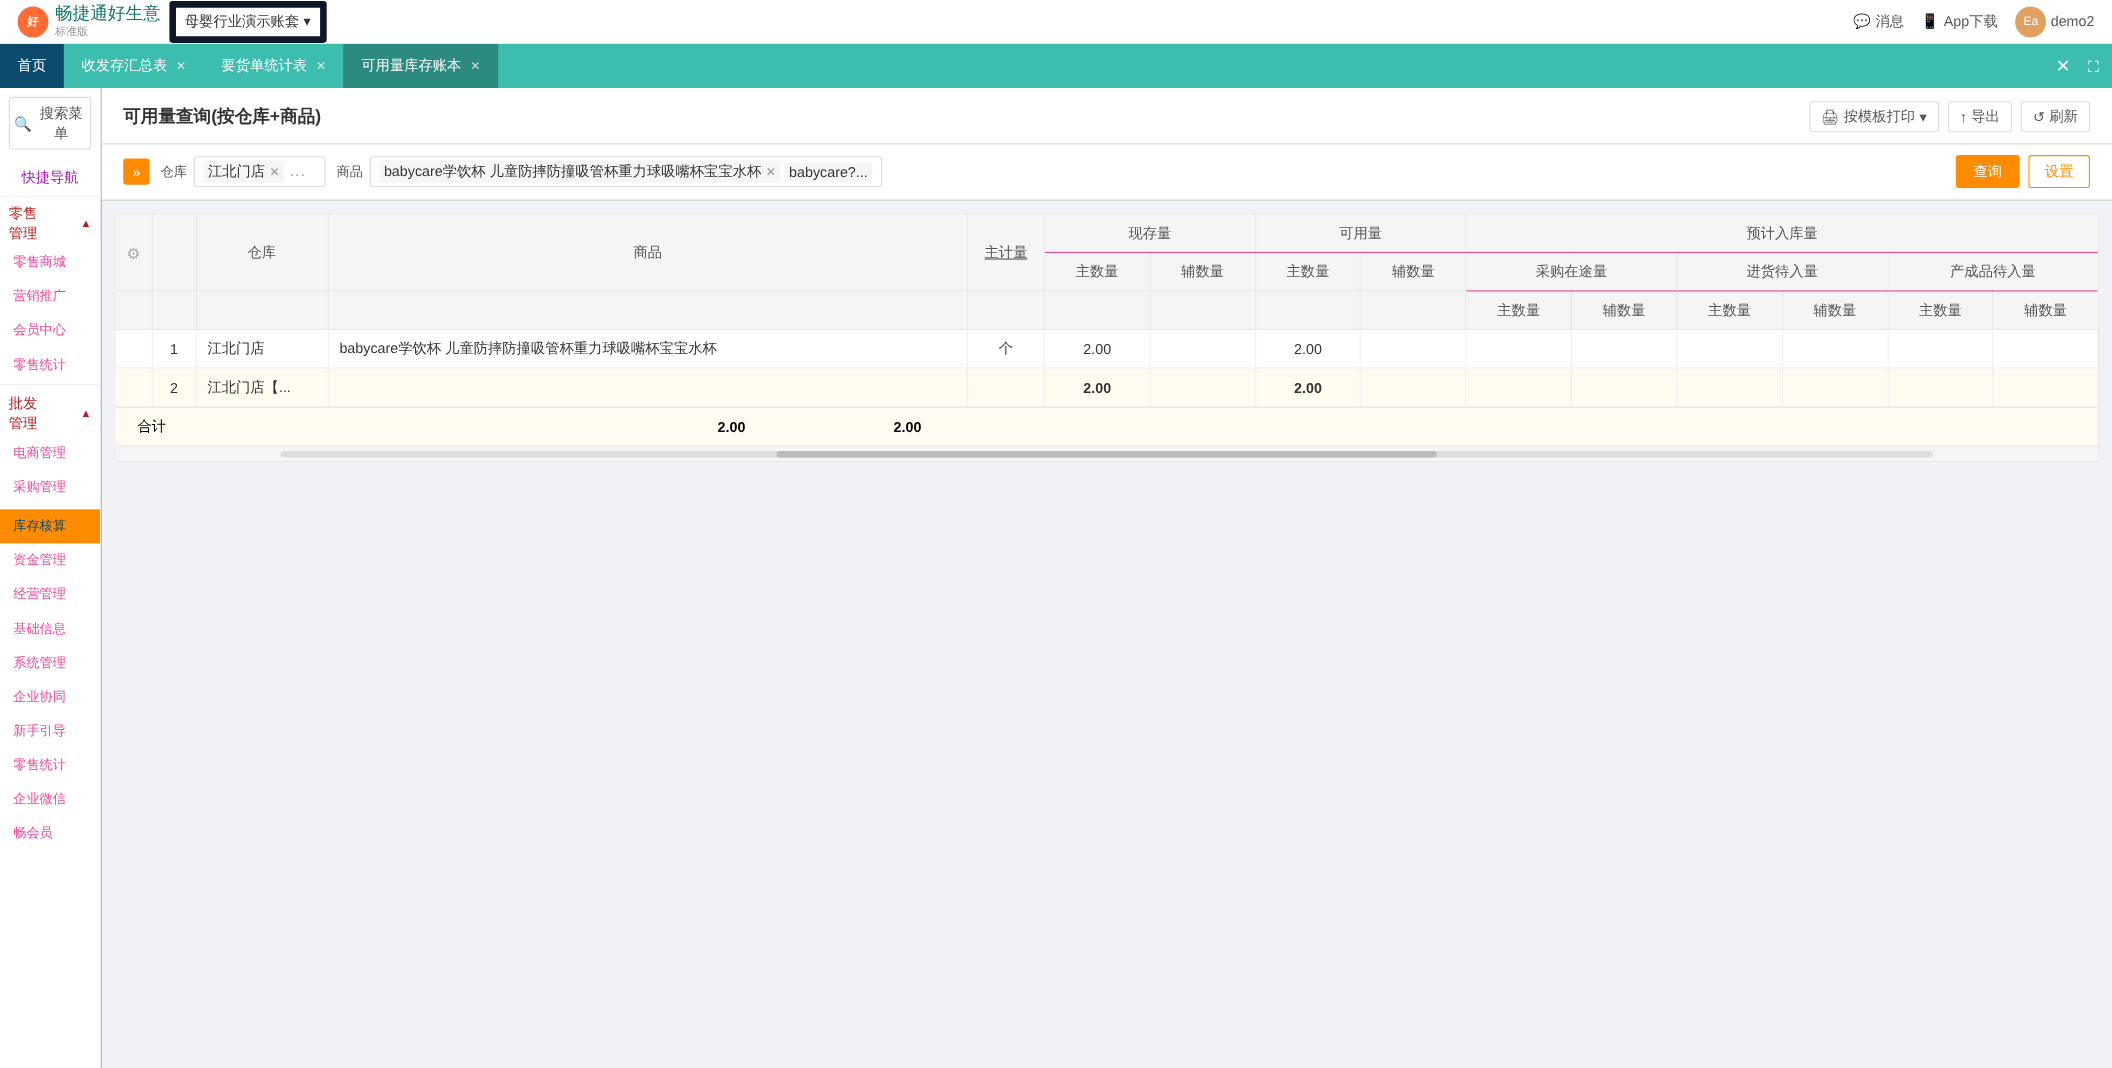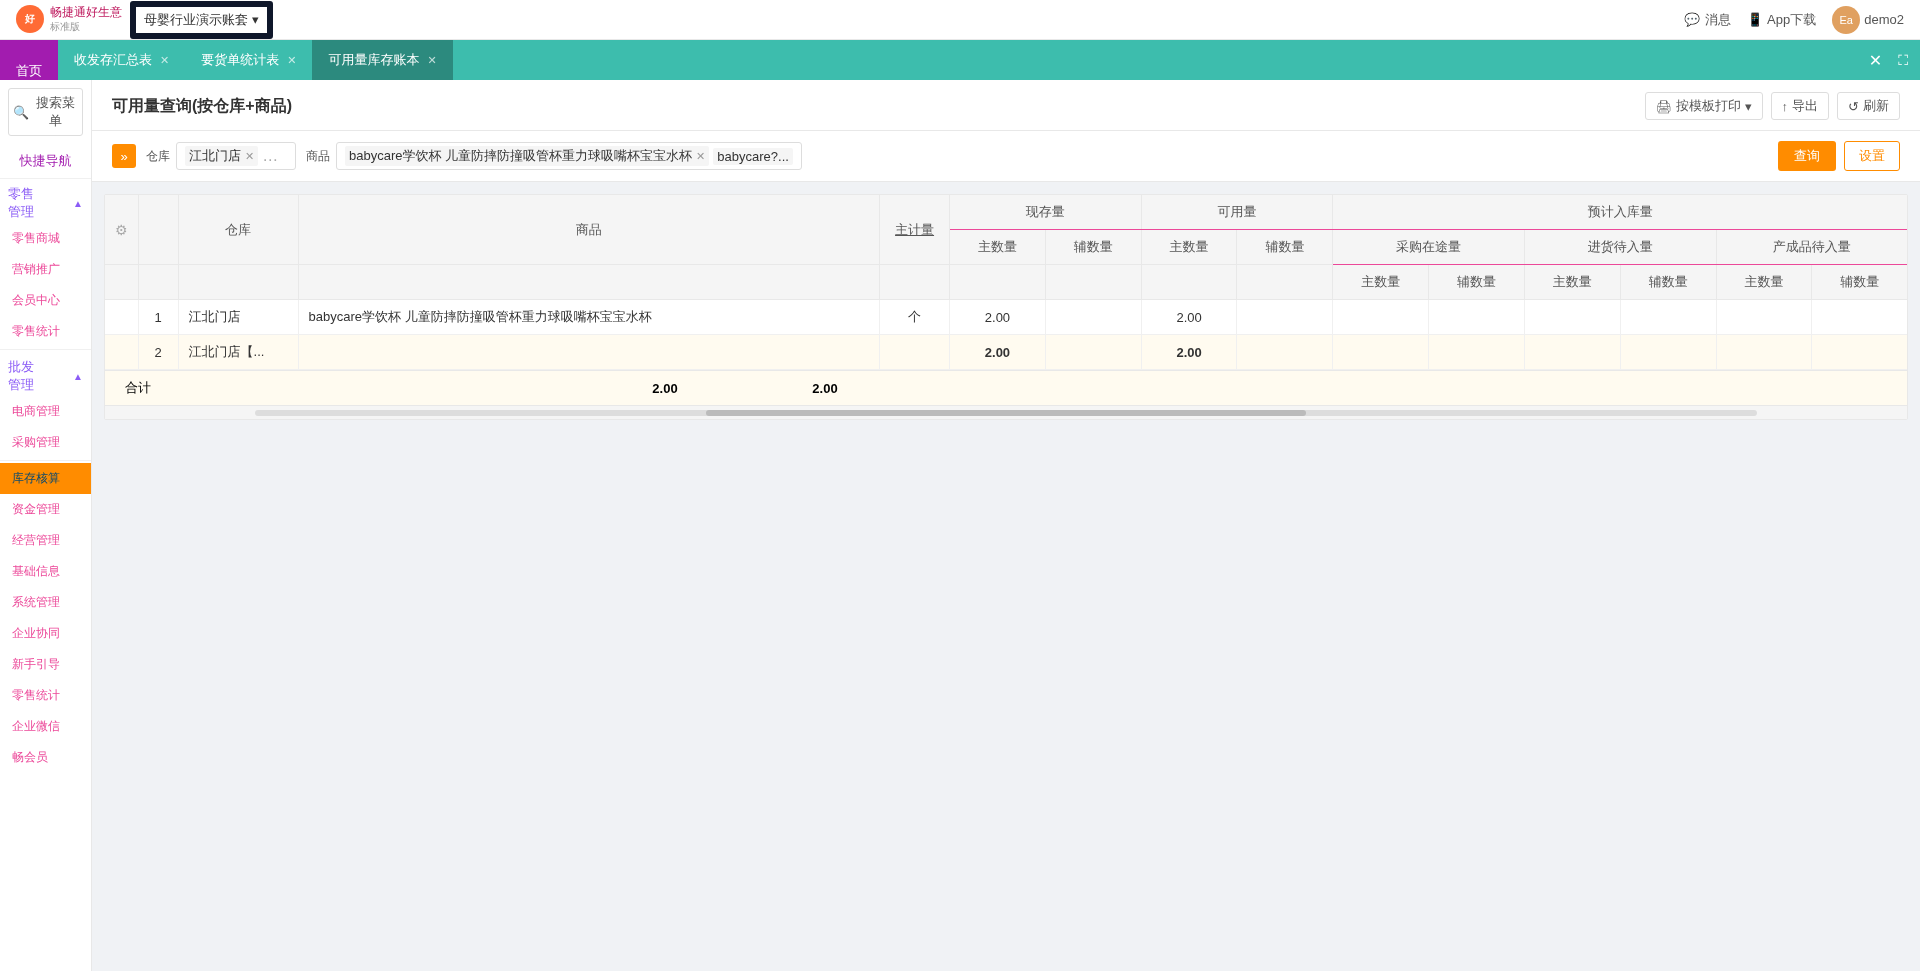--- a/index.html
+++ b/index.html
@@ -12,21 +12,21 @@
       display: flex;
       align-items: center;
       justify-content: space-between;
       padding: 0 16px;
       border-bottom: 1px solid #e8e8e8;
       flex-shrink: 0;
     }
     .top-bar-left { display: flex; align-items: center; gap: 8px; }
     .logo-area { display: flex; align-items: center; gap: 6px; }
     .logo-icon { width: 28px; height: 28px; background: #ff6b35; border-radius: 50%; display: flex; align-items: center; justify-content: center; color: white; font-size: 10px; font-weight: bold; }
-    .logo-text { font-size: 12px; color: #be185d; line-height: 1.2; }
+    .logo-text { font-size: 16px; color: #0f766e; line-height: 1.2; }
     .logo-sub { font-size: 10px; color: #999; }
     .industry-selector { display: flex; align-items: center; gap: 4px; padding: 4px 8px; border: 6px solid #0f172a; border-radius: 3px; cursor: pointer; background: #fff; color: #333; }
     .top-bar-right { display: flex; align-items: center; gap: 16px; }
     .top-right-item { display: flex; align-items: center; gap: 4px; color: #555; cursor: pointer; font-size: 12px; }
     .avatar { width: 28px; height: 28px; border-radius: 50%; background: #e0a060; display: flex; align-items: center; justify-content: center; color: white; font-size: 11px; }
 
     
     .nav-tabs {
       height: 40px;
       background: #3dbdad;
@@ -40,21 +40,21 @@
       display: flex;
       align-items: center;
       padding: 0 16px;
       cursor: pointer;
       color: #fff;
       font-size: 13px;
       gap: 6px;
       white-space: nowrap;
       position: relative;
     }
-    .nav-tab.home { background: #a21caf; align-items: flex-end; }
+    .nav-tab.home { background: #0c4a6e; }
     .nav-tab.active { background: #2c8a7e; color: #fff; }
     .nav-tab .close-x { font-size: 11px; color: rgba(255,255,255,0.7); margin-left: 2px; }
     .nav-tabs-right { margin-left: auto; display: flex; align-items: center; padding: 0 8px; gap: 8px; }
     .nav-close-btn { color: #fff; cursor: pointer; font-size: 16px; padding: 0 4px; }
     .nav-expand-btn { color: #fff; cursor: pointer; font-size: 14px; padding: 0 4px; }
 
     
     .main-layout { display: flex; flex: 1; overflow: hidden; }
 
     
@@ -85,21 +85,21 @@
       padding: 8px 4px;
       text-align: center;
       cursor: pointer;
       color: #a21caf;
       font-size: 12px;
       border-bottom: 1px solid #f0f0f0;
     }
     .sidebar-section {
       padding: 6px 8px 2px;
       font-size: 12px;
-      color: #8b5cf6;
+      color: #b91c1c;
       display: flex;
       align-items: center;
       justify-content: space-between;
       cursor: pointer;
       gap: 39px;
     }
     .sidebar-section .arrow { font-size: 10px; }
     .sidebar-item {
       padding: 7px 12px;
       font-size: 12px;

